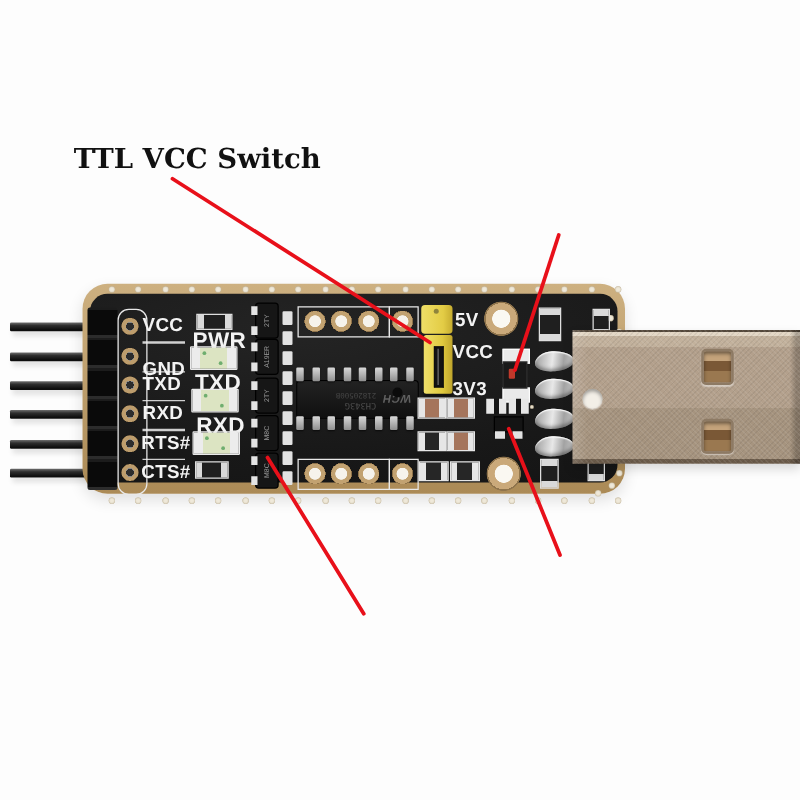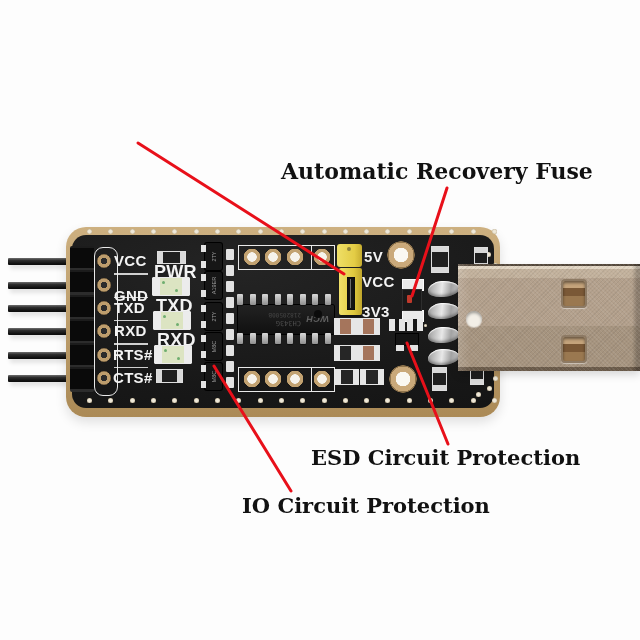--- a/index.html
+++ b/index.html
@@ -2,21 +2,21 @@
 <html><head>
 <meta charset="utf-8">
 <style>
   html,body{margin:0;padding:0;background:#fff;}
   #scene{position:relative;width:640px;height:640px;background:#fdfdfd;overflow:hidden;
          font-family:"Liberation Sans",sans-serif;}
   
   .callout{position:absolute;color:#111;font-family:"DejaVu Serif","Liberation Serif",serif;
            font-weight:700;white-space:nowrap;z-index:60;}
   
-  #board{position:absolute;left:66px;top:227px;width:434px;height:190px;border-radius:20px;
+  #board{position:absolute;left:66px;top:227px;width:434px;height:168px;border-radius:20px;
          background:linear-gradient(180deg,#cdb080,#ab8a56);z-index:10;
          box-shadow:0 5px 12px rgba(0,0,0,.12);}
   #pcb{position:absolute;left:6px;top:8px;right:6px;bottom:9px;border-radius:14px;
        background:radial-gradient(140% 120% at 40% 20%,#242424 0%,#181818 55%,#121212 100%);}
   .dot{position:absolute;width:5px;height:5px;border-radius:50%;background:#efe9da;
        box-shadow:inset 0 0 1px #8a7346;}
   
   .pin{position:absolute;left:8px;width:70px;height:7px;border-radius:1px;
        background:linear-gradient(180deg,#6f6f6f,#2e2e2e 35%,#0e0e0e 85%);
        box-shadow:2px 4px 4px rgba(0,0,0,.10);}
@@ -334,16 +334,14 @@
     <div id="uscrew"></div>
   </div>
 
   <svg id="leaders" width="640" height="640">
     <line x1="138" y1="143" x2="344" y2="274" stroke="#e8101a" stroke-width="3" stroke-linecap="round"></line>
     <line x1="447" y1="188" x2="412" y2="296" stroke="#e8101a" stroke-width="3" stroke-linecap="round"></line>
     <line x1="407" y1="343" x2="448" y2="444" stroke="#e8101a" stroke-width="3" stroke-linecap="round"></line>
     <line x1="214" y1="366" x2="291" y2="491" stroke="#e8101a" stroke-width="3" stroke-linecap="round"></line>
   </svg>
 
-  <div class="callout" style="left:281px;top:158px;font-size:22px">Automatic Recovery Fuse</div>
-  <div class="callout" style="left:311px;top:445px;font-size:21px">ESD Circuit Protection</div>
-  <div class="callout" style="left:242px;top:493px;font-size:21px">IO Circuit Protection</div>
+  <div class="callout" style="left:59px;top:114px;font-size:22px">TTL VCC Switch</div>
 </div>
 
 </body></html>

